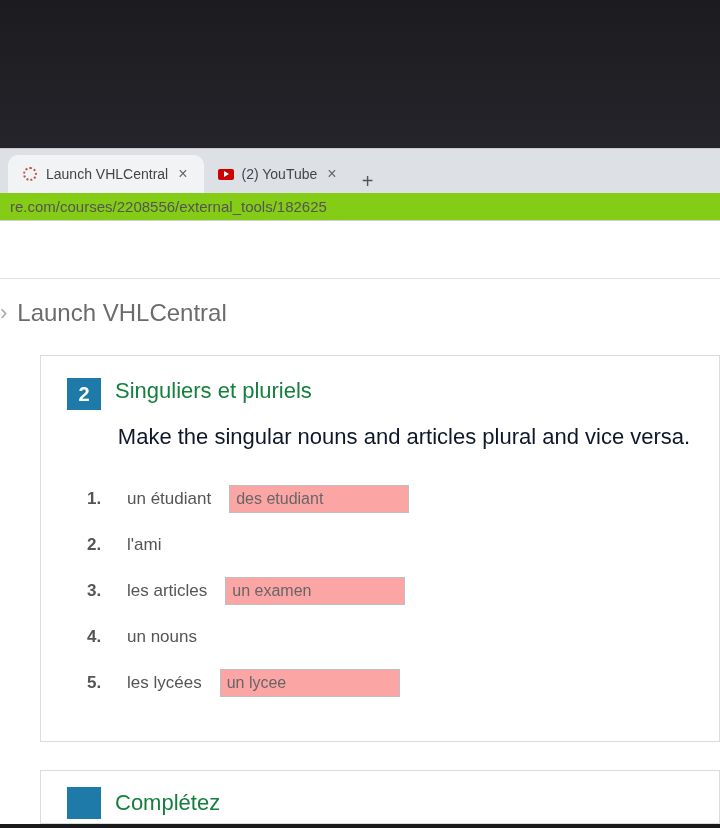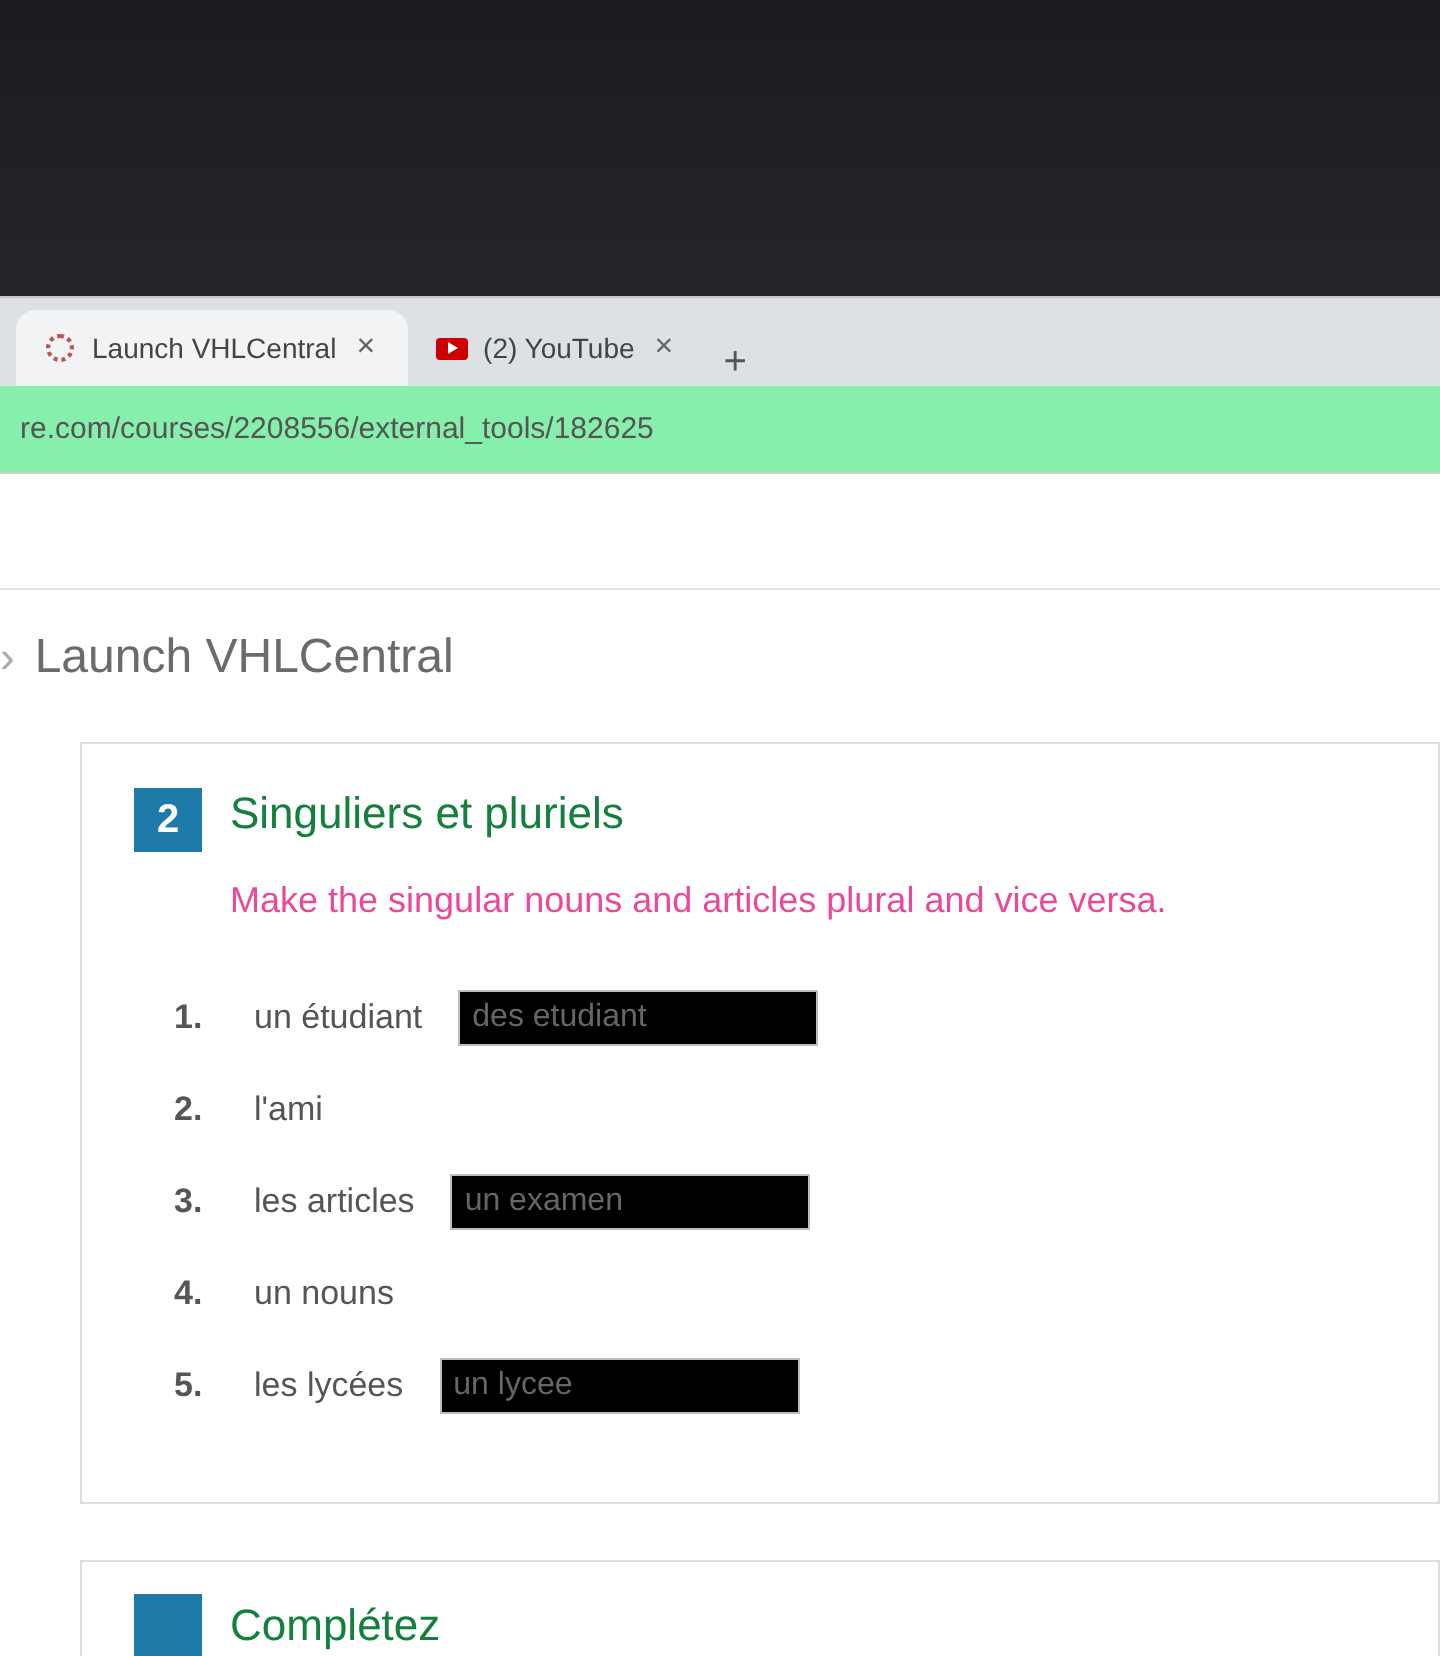--- a/index.html
+++ b/index.html
@@ -15,40 +15,40 @@
   .tab.active { background: #f2f3f5; }
   .tab-favicon { width: 16px; height: 16px; display: flex; align-items: center; justify-content: center; }
   .favicon-vhl { border: 2px dotted #b55; border-radius: 50%; width: 14px; height: 14px; }
   .favicon-yt { width: 16px; height: 11px; background: #cc0000; border-radius: 2px; position: relative; }
   .favicon-yt::after { content: ""; position: absolute; left: 6px; top: 2.5px; border-left: 5px solid #fff; border-top: 3px solid transparent; border-bottom: 3px solid transparent; }
   .tab-title { max-width: 170px; white-space: nowrap; overflow: hidden; text-overflow: ellipsis; }
   .tab-close { font-size: 16px; color: #666; padding: 0 2px; cursor: pointer; }
   .new-tab { width: 30px; text-align: center; font-size: 20px; color: #555; cursor: pointer; }
   .tab-close.right { margin-left: auto; }
 
-  .addr-bar { height: 44px; background: #86efac; display: flex; align-items: center; padding: 0 10px; border-bottom: 1px solid #cfcfcf; }
+  .addr-bar { height: 28px; background: #84cc16; display: flex; align-items: center; padding: 0 10px; border-bottom: 1px solid #cfcfcf; }
   .addr-text { font-size: 15px; color: #555; white-space: nowrap; overflow: hidden; }
 
   
   .page { background: #ffffff; padding: 0; }
   .page-gap { height: 58px; background: #fff; border-bottom: 1px solid #e3e3e3; }
   .breadcrumb-row { padding: 20px 6px 20px 0; font-size: 24px; color: #6b6b6b; display: flex; align-items: center; gap: 6px; }
   .bc-chevron { color: #aaa; font-size: 22px; padding-right: 4px; }
 
   .activity-card { margin: 8px 0 0 40px; border: 1px solid #dcdcdc; padding: 22px 26px; background: #fff; }
   .activity-head { display: flex; align-items: flex-start; gap: 14px; }
   .act-num { background: #1e7aa8; color: #fff; font-size: 20px; font-weight: 700; width: 34px; height: 32px; display: flex; align-items: center; justify-content: center; }
   .act-title { font-size: 22px; font-weight: 400; color: #15803d; }
-  .act-instr { font-size: 18px; color: #ec4899; margin: 12px 0 0 48px; line-height: 1.4; }
+  .act-instr { font-size: 22px; color: #0f172a; margin: 12px 0 0 48px; line-height: 1.4; text-align: center; }
 
   ol.questions { list-style: none; margin: 32px 0 0 20px; }
   ol.questions li { display: flex; align-items: center; gap: 18px; margin-bottom: 22px; font-size: 17px; color: #555; }
   .q-num { font-weight: 700; width: 22px; color: #555; }
   .q-prompt { color: #555; }
-  .q-input { border: 1px solid #bfbfbf; background: #000000; padding: 4px 6px; font-size: 16px; color: #666; width: 180px; height: 28px; }
+  .q-input { border: 1px solid #bfbfbf; background: #fca5a5; padding: 4px 6px; font-size: 16px; color: #666; width: 180px; height: 28px; }
 
   .next-section { margin: 28px 0 0 40px; border: 1px solid #dcdcdc; padding: 16px 26px 4px; display: flex; align-items: center; gap: 14px; }
 </style>
 </head>
 <body>
 
 <div class="desktop-dark"></div>
 
 <div class="browser-window">
 

